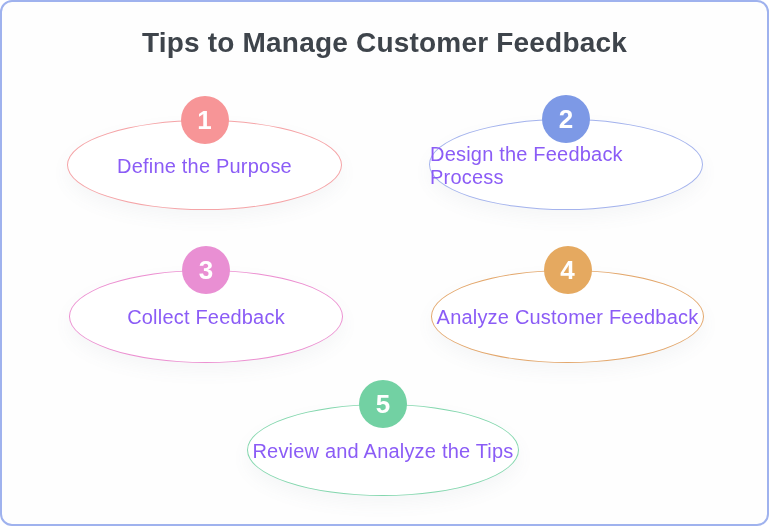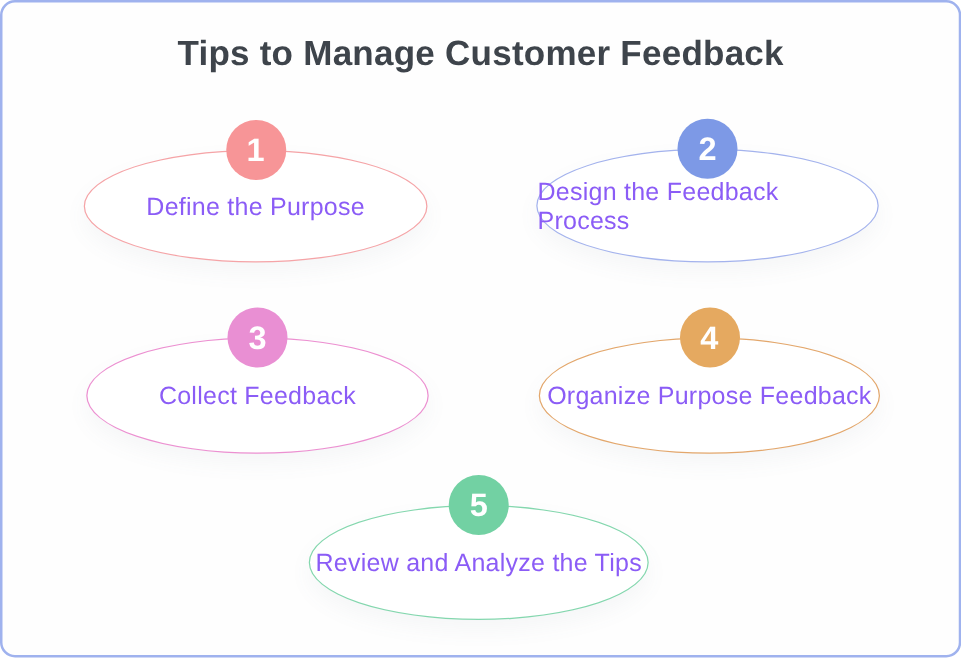--- a/index.html
+++ b/index.html
@@ -91,21 +91,21 @@
 
   <div class="step step-3">
     <div class="ellipse" style="border-color: rgb(236, 144, 209); justify-content: center;">
       <span class="step-label">Collect Feedback</span>
     </div>
     <div class="badge" style="background: rgb(233, 143, 211);">3</div>
   </div>
 
   <div class="step step-4">
     <div class="ellipse" style="border-color: rgb(227, 167, 108);">
-      <span class="step-label">Organize Purpose Feedback</span>
+      <span class="step-label">Analyze Customer Feedback</span>
     </div>
     <div class="badge" style="background: rgb(229, 169, 96);">4</div>
   </div>
 
   <div class="step step-5">
     <div class="ellipse" style="border-color: rgb(132, 215, 174);">
       <span class="step-label">Review and Analyze the Tips</span>
     </div>
     <div class="badge" style="background: rgb(114, 209, 163);">5</div>
   </div>

